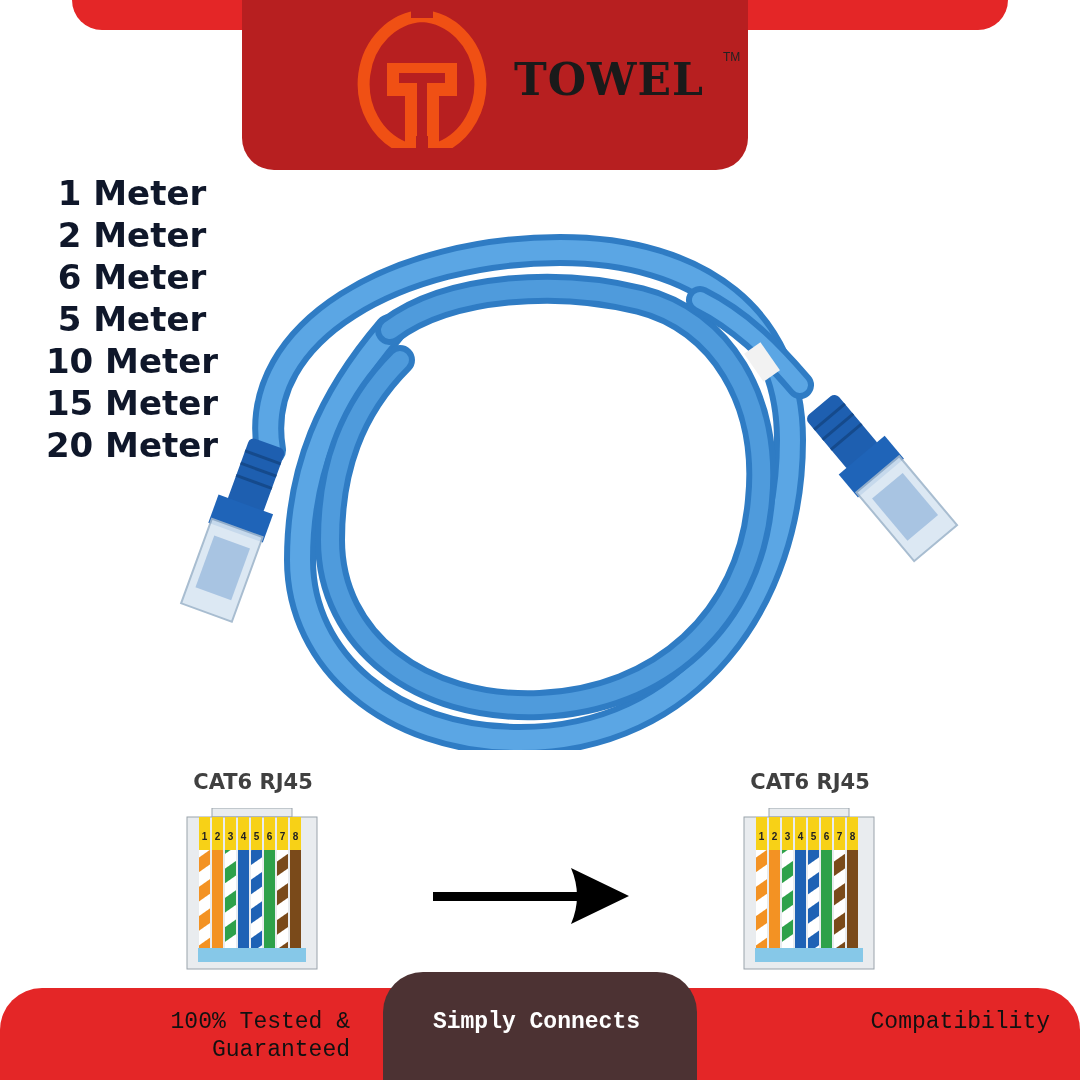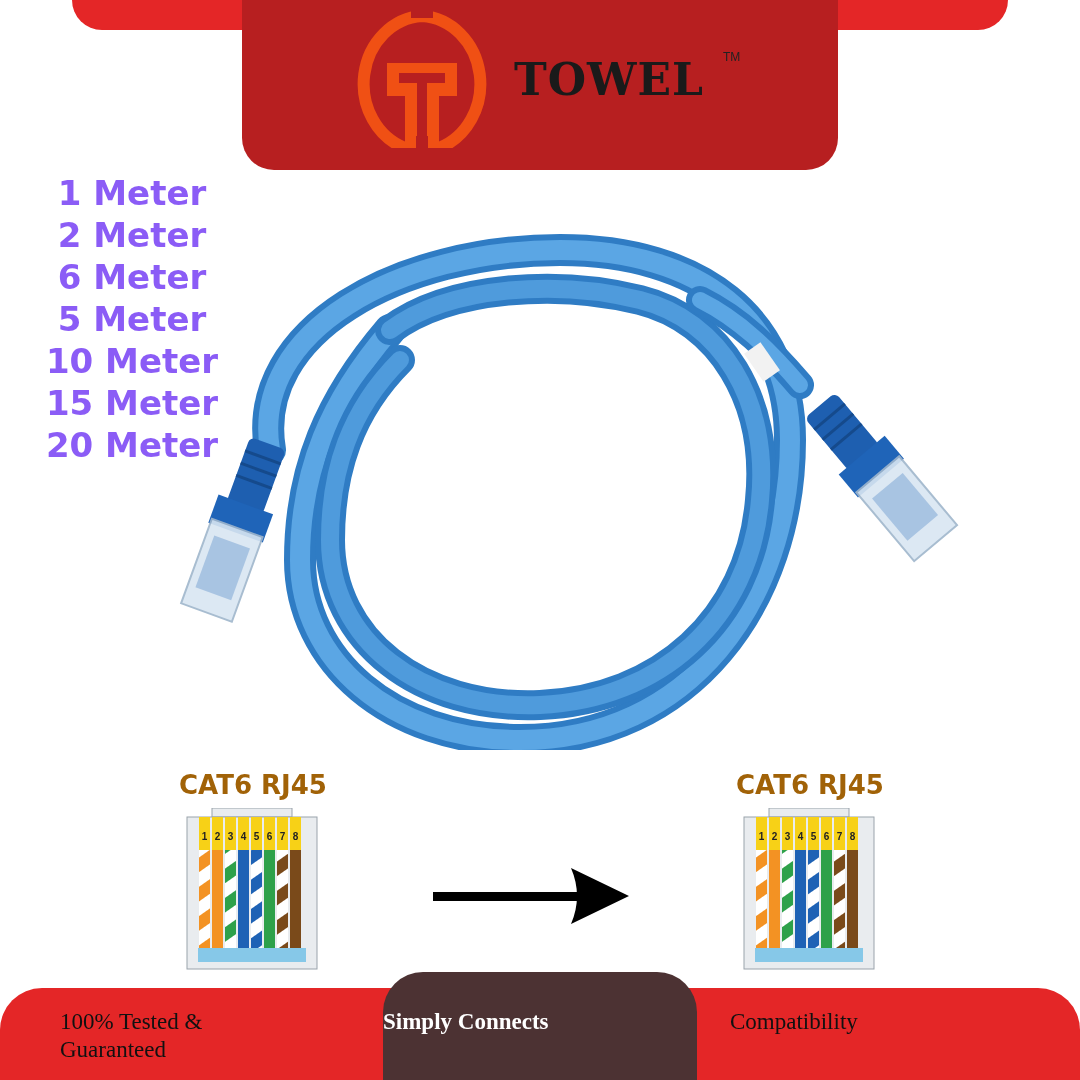--- a/index.html
+++ b/index.html
@@ -1,37 +1,37 @@
 <!DOCTYPE html>
 <html><head>
 <meta charset="utf-8">
 <style>
   html, body { margin: 0; padding: 0; }
   body { width: 1080px; height: 1080px; position: relative; overflow: hidden; background: #ffffff; font-family: "DejaVu Sans", sans-serif; }
 
   .top-bar { position: absolute; left: 72px; top: 0; width: 936px; height: 30px; background: #E42627; border-radius: 0 0 30px 30px; }
-  .logo-panel { position: absolute; left: 242px; top: 0; width: 596px; height: 170px; background: #B71F20; border-radius: 0 0 32px 32px; }
+  .logo-panel { position: absolute; left: 242px; top: 0; width: 506px; height: 170px; background: #B71F20; border-radius: 0 0 32px 32px; }
   .logo-mark { position: absolute; left: 115px; top: 8px; width: 130px; height: 140px; }
   .logo-text { position: absolute; left: 272px; top: 54px; font-family: "DejaVu Serif", serif; font-weight: bold; font-size: 44px; letter-spacing: 1px; color: #1a1a1a; }
   .logo-tm { position: absolute; left: 481px; top: 50px; font-family: "Liberation Sans", sans-serif; font-size: 12px; color: #222; }
 
   .lengths { position: absolute; left: 34px; top: 172px; width: 196px; text-align: center; }
-  .length-item { font-family: "DejaVu Sans", sans-serif; font-weight: bold; font-size: 34px; line-height: 42px; color: #8b5cf6; letter-spacing: 0px; white-space: nowrap; }
+  .length-item { font-family: "DejaVu Sans", sans-serif; font-weight: bold; font-size: 34px; line-height: 42px; color: #0f172a; letter-spacing: 0px; white-space: nowrap; }
 
   .cable { position: absolute; left: 170px; top: 230px; width: 800px; height: 520px; }
 
   .conn-block { position: absolute; width: 170px; }
-  .conn-title { position: absolute; top: 0; left: 0; width: 170px; text-align: center; font-family: "DejaVu Sans", sans-serif; font-weight: bold; font-size: 26px; color: #a16207; white-space: nowrap; }
+  .conn-title { position: absolute; top: 0; left: 0; width: 170px; text-align: center; font-family: "DejaVu Sans", sans-serif; font-weight: bold; font-size: 21px; color: #404040; white-space: nowrap; }
   .conn-diagram { position: absolute; top: 38px; left: 18px; width: 132px; height: 162px; }
 
   .arrow { position: absolute; left: 433px; top: 866px; width: 200px; height: 60px; }
 
   .footer-red { position: absolute; left: 0; top: 988px; width: 1080px; height: 92px; background: #E42627; border-radius: 42px 42px 0 0; }
   .footer-dark { position: absolute; left: 383px; top: 972px; width: 314px; height: 108px; background: #4C3233; border-radius: 40px 40px 0 0; }
-  .footer-text { position: absolute; text-align: left; font-family: Liberation Serif, serif; font-size: 23px; line-height: 28px; }
+  .footer-text { position: absolute; text-align: right; font-family: Liberation Mono, monospace; font-size: 23px; line-height: 28px; }
   .ft-left { left: 60px; top: 1008px; width: 290px; color: #111; }
   .ft-mid { left: 383px; top: 1008px; width: 257px; color: #fff; font-weight: bold; }
   .ft-right { left: 730px; top: 1008px; width: 320px; color: #111; }
 </style>
 </head>
 <body>
 
 <div class="top-bar"></div>
 <div class="logo-panel">
   <svg class="logo-mark" viewBox="0 0 130 140">

